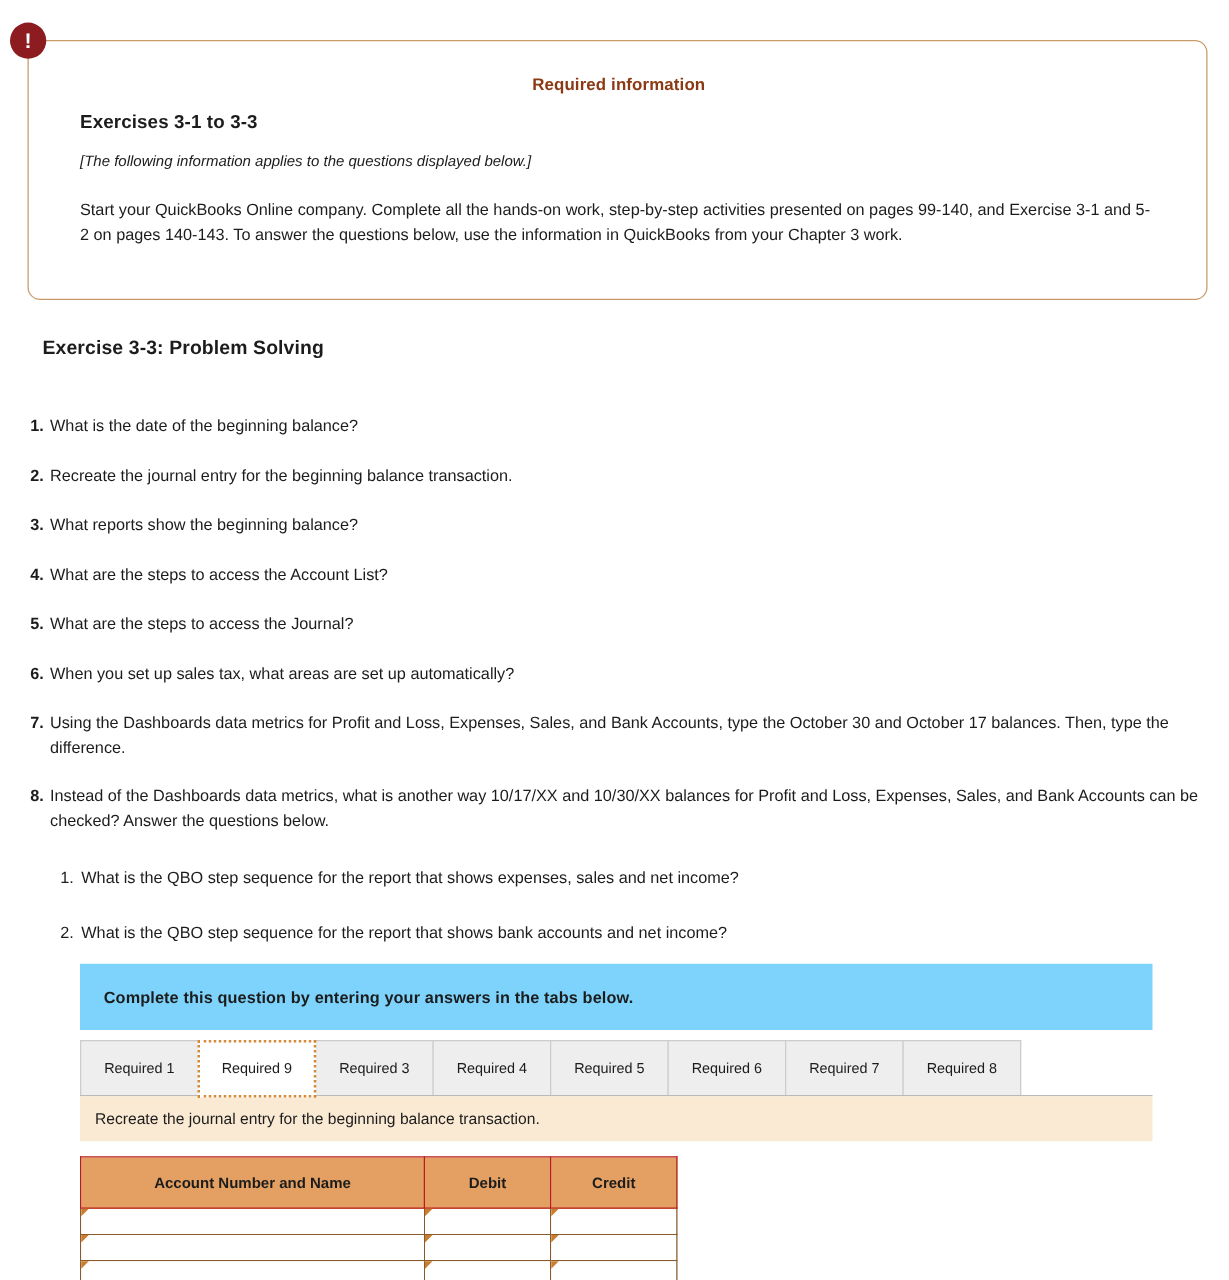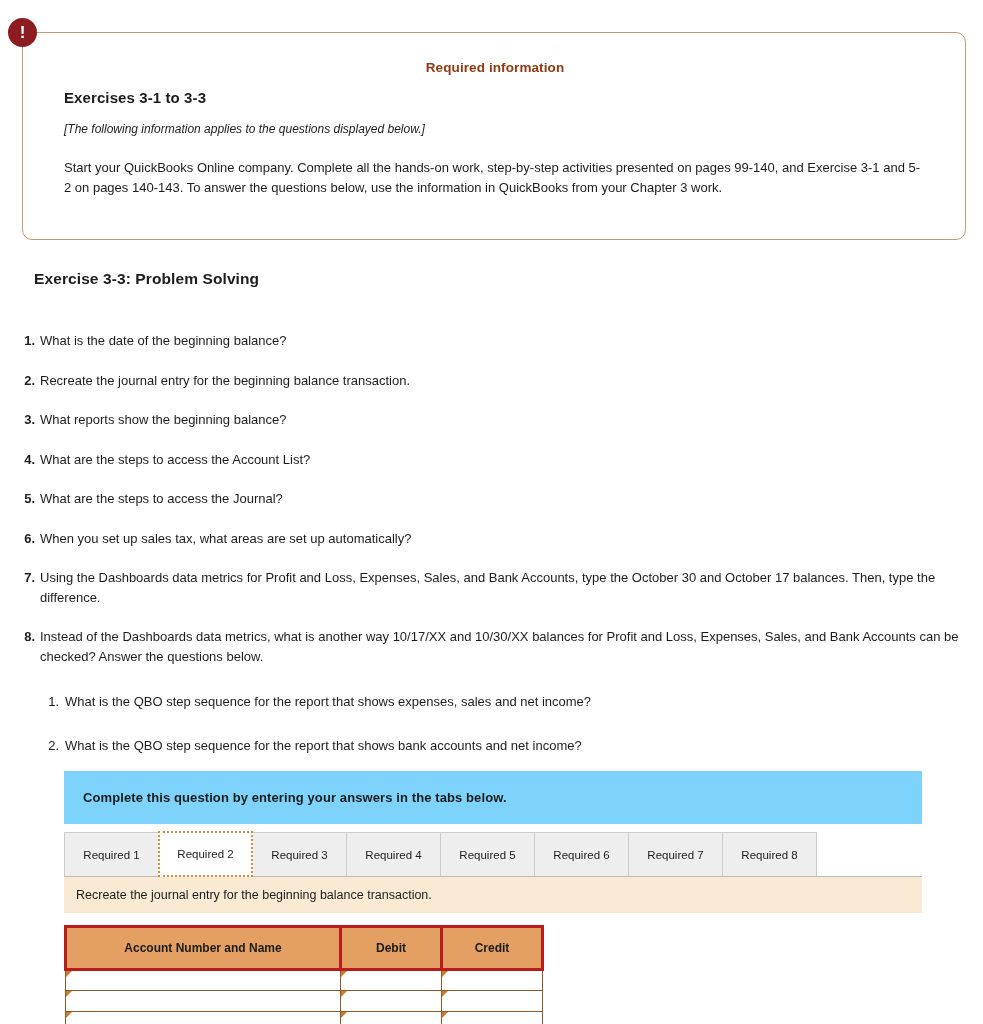--- a/index.html
+++ b/index.html
@@ -156,21 +156,21 @@
     display: flex;
     align-items: center;
     padding-left: 19px;
     font-size: 13px;
     font-weight: bold;
     color: #1c1c1c;
     letter-spacing: .1px;
   }
   .tab-strip {
     display: flex;
-    align-items: flex-end;
+    align-items: center;
     height: 45px;
     margin-top: 8px;
     border-bottom: 1px solid #b9b9b9;
   }
   .tab {
     height: 44px;
     background: #eeeeee;
     border: 1px solid #cccccc;
     border-bottom: none;
     display: flex;
@@ -207,21 +207,21 @@
     margin-top: 12px;
     border-collapse: collapse;
     width: 477px;
     table-layout: fixed;
   }
   .journal-table th {
     background: #e2a濾;
   }
   .journal-table th {
     background: #e3a062;
-    border: 3px solid #b91c1c;
+    border: 1px solid #b91c1c;
     height: 21px;
     font-size: 12px;
     font-weight: bold;
     color: #1c1c1c;
     text-align: center;
     padding: 13px;
   }
   .journal-table td {
     border: 1px solid #8a5a2b;
     height: 21px;
@@ -309,21 +309,21 @@
 
   <div class="complete-bar">
     <span>Complete this question by entering your answers in the tabs below.</span>
   </div>
 
   <div class="tab-strip">
     <div class="tab">
       <span>Required 1</span>
     </div>
     <div class="tab active">
-      <span>Required 2</span>
+      <span>Required 9</span>
     </div>
     <div class="tab">
       <span>Required 3</span>
     </div>
     <div class="tab">
       <span>Required 4</span>
     </div>
     <div class="tab">
       <span>Required 5</span>
     </div>

